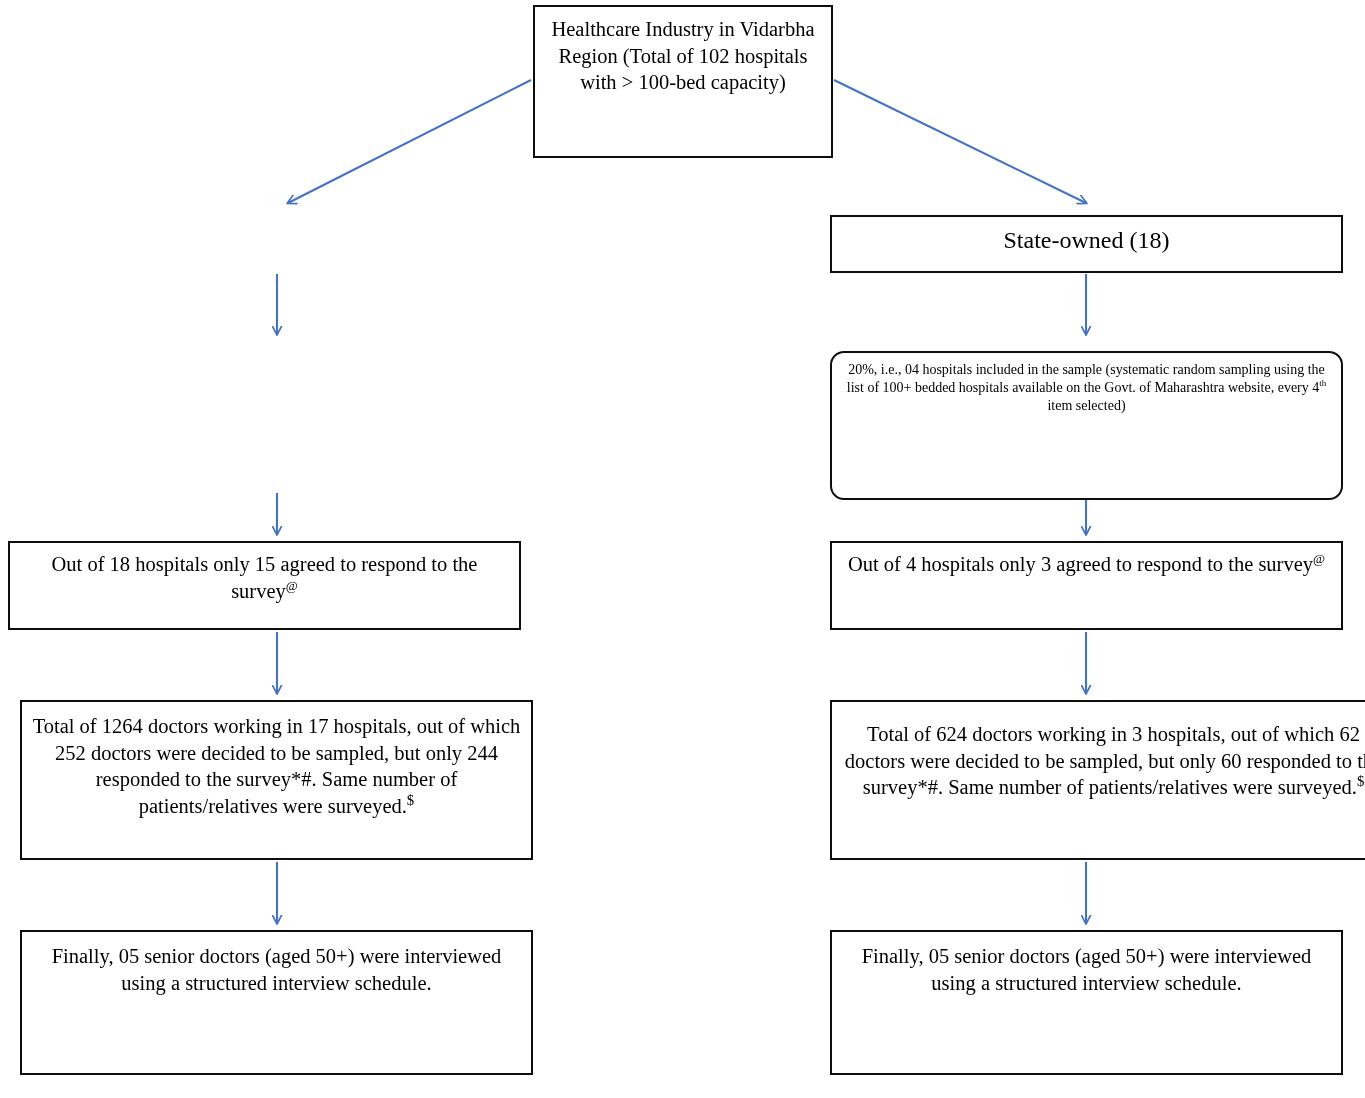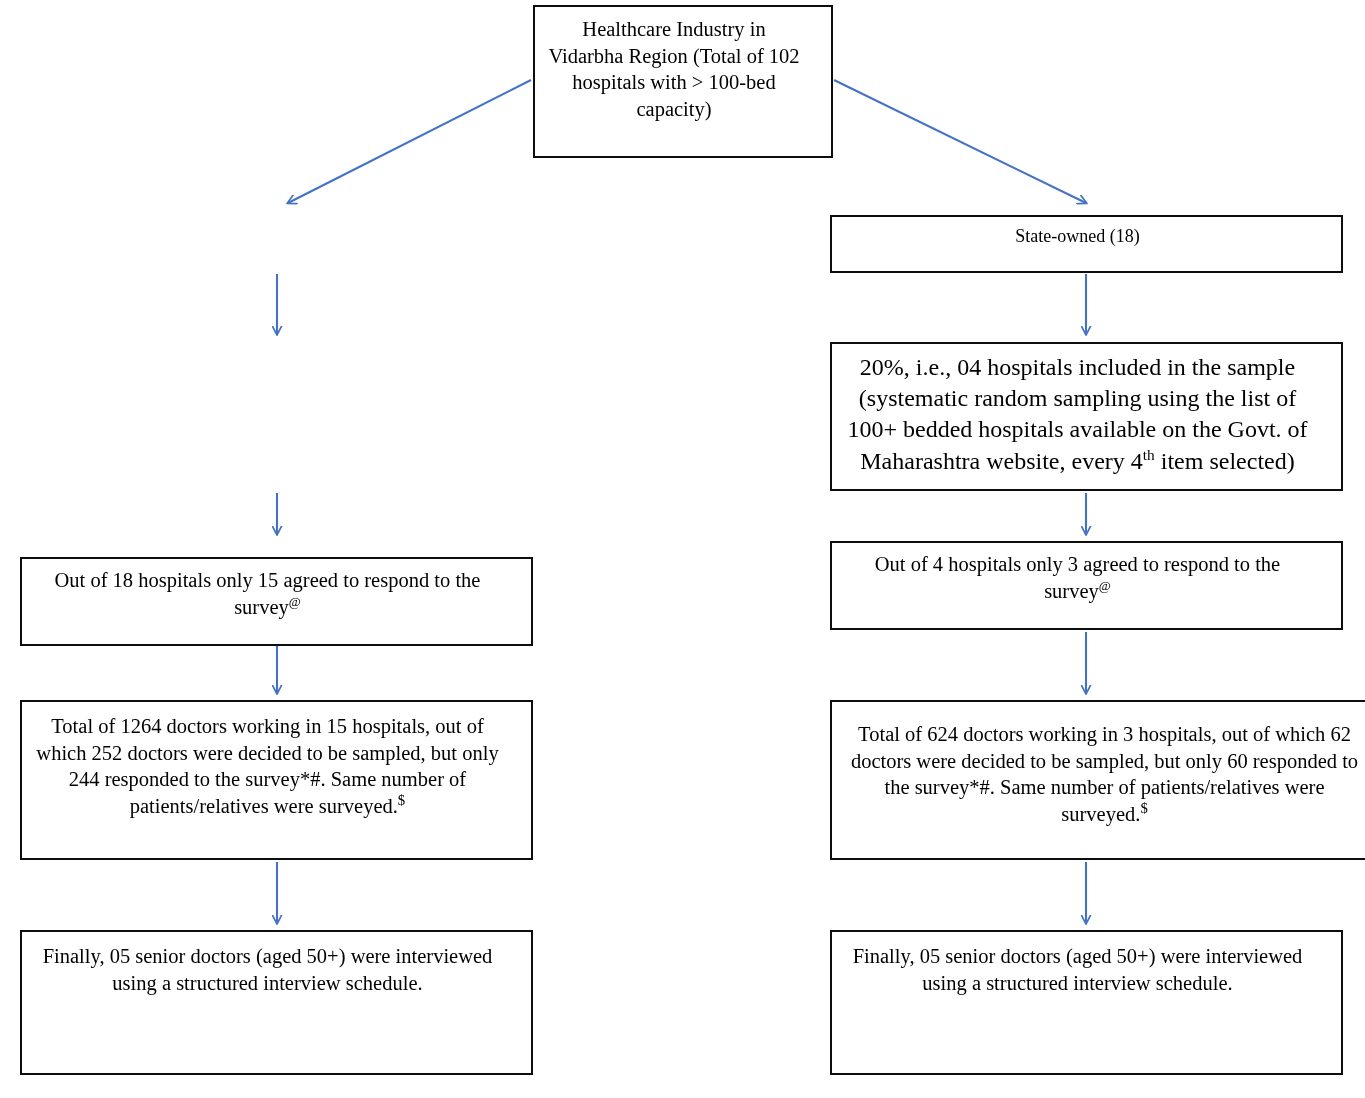--- a/index.html
+++ b/index.html
@@ -9,32 +9,32 @@
 
   .node{
     position:absolute;
     box-sizing:border-box;
     border:2px solid #0d0d0d;
     background:#ffffff;
     display:flex;
     align-items:flex-start;
     justify-content:center;
     text-align:center;
-    padding:6px 28px 0 10px;
+    padding:6px 10px 0 10px;
     line-height:1.30;
   }
   .node .txt{display:block;width:100%;}
 
   
   #node-root      { left:533px; top:5px;   width:300px; height:153px; font-size:20.5px; padding-top:9px;}
   #node-private   { left:20px;  top:215px; width:513px; height:58px;  font-size:20.5px; padding-top:8px;}
-  #node-state     { left:830px; top:215px; width:513px; height:58px;  font-size:18px; padding-top:8px;}
+  #node-state     { left:830px; top:215px; width:513px; height:58px;  font-size:24px; padding-top:8px;}
   #node-sample-l  { left:20px;  top:342px; width:513px; height:149px; font-size:20.5px; padding-top:8px;}
-  #node-sample-r  { left:830px; top:342px; width:513px; height:149px; font-size:24px; padding-top:8px;}
-  #node-agreed-l  { left:20px;  top:541px; width:513px; height:89px;  font-size:20.5px; padding-top:8px;margin-top:16px;}
+  #node-sample-r  { left:830px; top:351px; width:513px; height:149px; font-size:14px; padding-top:8px;border-radius:14px;}
+  #node-agreed-l  { left:8px;  top:541px; width:513px; height:89px;  font-size:20.5px; padding-top:8px;}
   #node-agreed-r  { left:830px; top:541px; width:513px; height:89px;  font-size:20.5px; padding-top:8px;}
   #node-doctors-l { left:20px;  top:700px; width:513px; height:160px; font-size:20.5px; padding-top:11px;}
   #node-doctors-r { left:830px; top:700px; width:567px; height:160px; font-size:20.5px; padding-top:19px;}
   #node-final-l   { left:20px;  top:930px; width:513px; height:145px; font-size:20.5px; padding-top:11px;}
   #node-final-r   { left:830px; top:930px; width:513px; height:145px; font-size:20.5px; padding-top:11px;}
 
   sup{font-size:0.64em;vertical-align:super;line-height:0;}
   .sup-sym{font-size:0.72em;vertical-align:super;line-height:0;}
 
   svg#links{position:absolute;left:0;top:0;width:1365px;height:1098px;
@@ -70,21 +70,21 @@
     <span class="txt">Healthcare Industry in Vidarbha Region (Total of 102 hospitals with &gt; 100-bed capacity)</span>
   </div>
 
 
 
   <div class="node" id="node-agreed-l">
     <span class="txt"><span>Out of 18 hospitals only 15 agreed to respond to the survey</span><sup>@</sup></span>
   </div>
 
   <div class="node" id="node-doctors-l">
-    <span class="txt"><span>Total of 1264 doctors working in 15 hospitals, out of which 252 doctors were decided to be sampled, but only 244 responded to the survey*#. Same number of patients/relatives were surveyed.</span><span class="sup-sym">$</span></span>
+    <span class="txt"><span>Total of 1264 doctors working in 17 hospitals, out of which 252 doctors were decided to be sampled, but only 244 responded to the survey*#. Same number of patients/relatives were surveyed.</span><span class="sup-sym">$</span></span>
   </div>
 
   <div class="node" id="node-final-l">
     <span class="txt">Finally, 05 senior doctors (aged 50+) were interviewed using a structured interview schedule.</span>
   </div>
 
   <div class="node" id="node-state">
     <span class="txt">State-owned (18)</span>
   </div>
 

